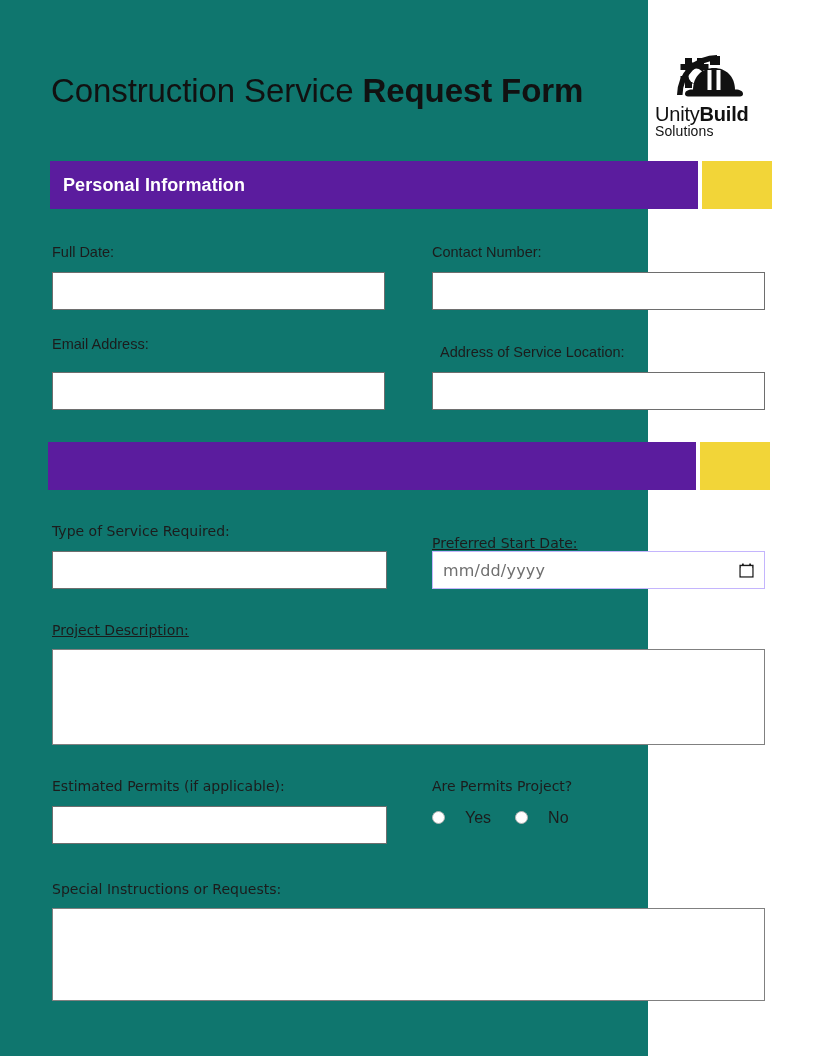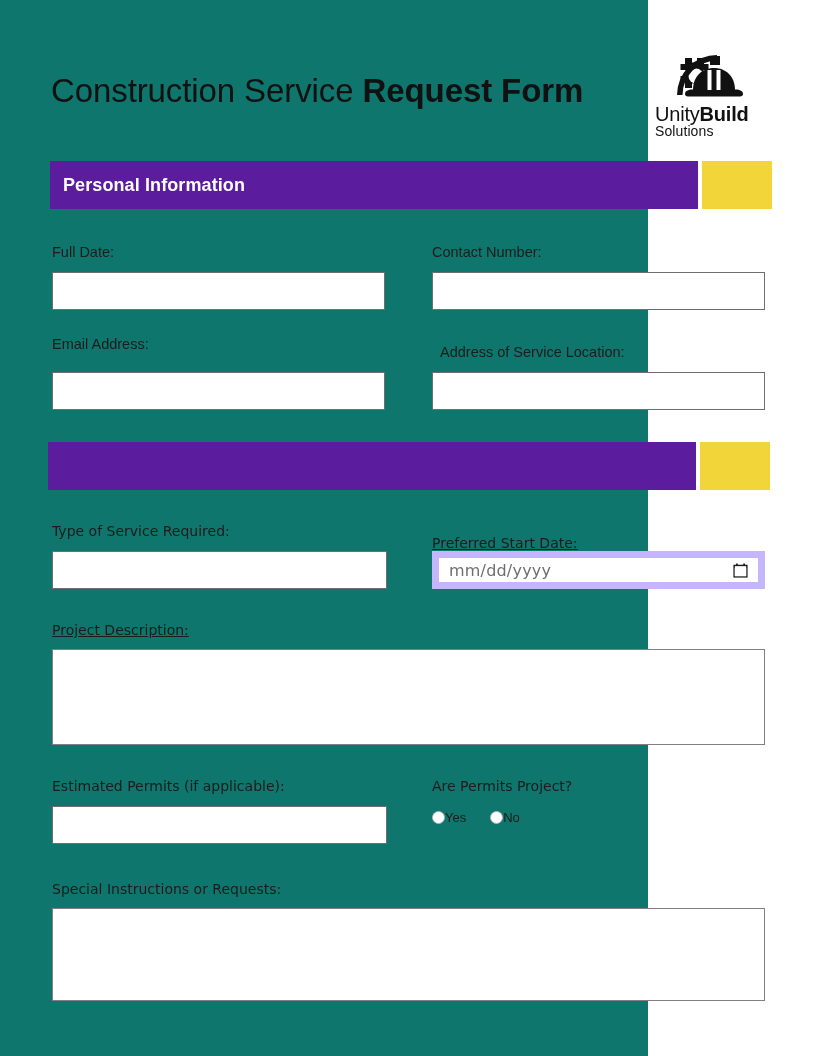--- a/index.html
+++ b/index.html
@@ -151,21 +151,21 @@
     color: #1c1c1c;
     padding: 6px 8px;
     outline: none;
     resize: none;
     border-radius: 0;
   }
 
   
   .date-box {
     position: absolute;
-    border: 7px solid #c4b5fd;
+    border: 1px solid #c4b5fd;
     background: #ffffff;
     height: 38px;
     display: flex;
     align-items: center;
     padding: 0 10px;
   }
   .date-placeholder {
     font-family: "DejaVu Sans", sans-serif;
     font-size: 16px;
     color: #6f6f6f;
@@ -192,22 +192,22 @@
   .radio-dot {
     width: 13px;
     height: 13px;
     border: 1.5px solid #b5b5b5;
     border-radius: 50%;
     background: #ffffff;
     display: inline-block;
     flex: 0 0 auto;
   }
   .radio-text {
-    margin-left: 0;
-    font-size: 13px;
+    margin-left: 20px;
+    font-size: 16px;
     color: #1c1c1c;
     line-height: 17px;
   }
 </style>
 </head>
 <body>
 
 <div class="page">
 
   <div class="header">

